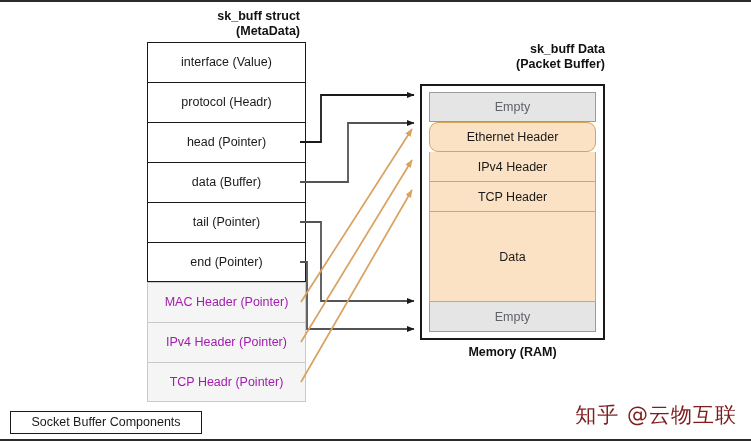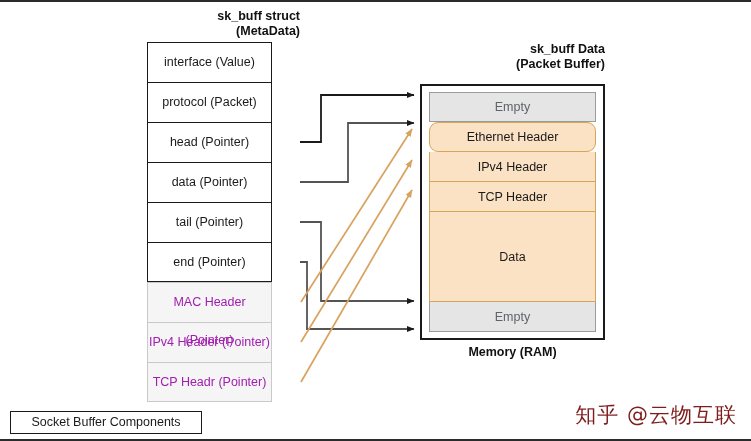--- a/index.html
+++ b/index.html
@@ -38,21 +38,21 @@
     left: 420px; top: 343px; width: 185px;
     font-size: 12.5px; font-weight: bold; color: #111111;
     text-align: center;
   }
 
   
   #struct-table {
     position: absolute;
     left: 147px;
     top: 40px;
-    width: 125px;
+    width: 159px;
   }
   .struct-row {
     box-sizing: border-box;
     height: 40px;
     line-height: 38px;
     text-align: center;
     font-size: 12.5px;
     color: #1a1a1a;
     background: #ffffff;
     border: 1.6px solid #1a1a1a;
@@ -140,23 +140,23 @@
 </head>
 <body>
 
 <div id="canvas">
 
   <div class="title" id="title-metadata">sk_buff struct
 (MetaData)</div>
 
   <div id="struct-table">
       <div class="struct-row">interface (Value)</div>
-      <div class="struct-row">protocol (Packet)</div>
+      <div class="struct-row">protocol (Headr)</div>
       <div class="struct-row">head (Pointer)</div>
-      <div class="struct-row">data (Pointer)</div>
+      <div class="struct-row">data (Buffer)</div>
       <div class="struct-row">tail (Pointer)</div>
       <div class="struct-row last-solid">end (Pointer)</div>
       <div class="struct-row muted">MAC Header (Pointer)</div>
       <div class="struct-row muted">IPv4 Header (Pointer)</div>
       <div class="struct-row muted tail-row">TCP Headr (Pointer)</div>
     </div>
 
   <div class="title" id="title-packet">sk_buff Data
 (Packet Buffer)</div>
 

